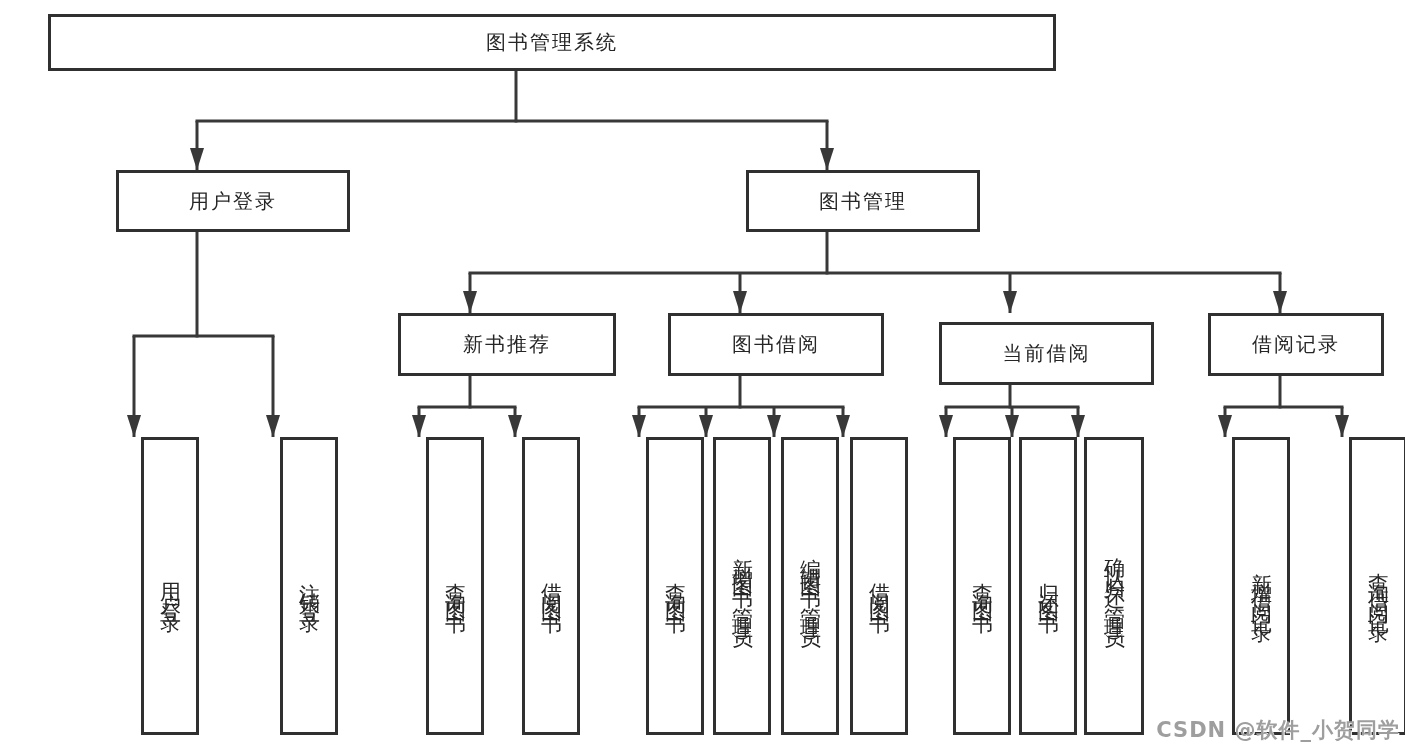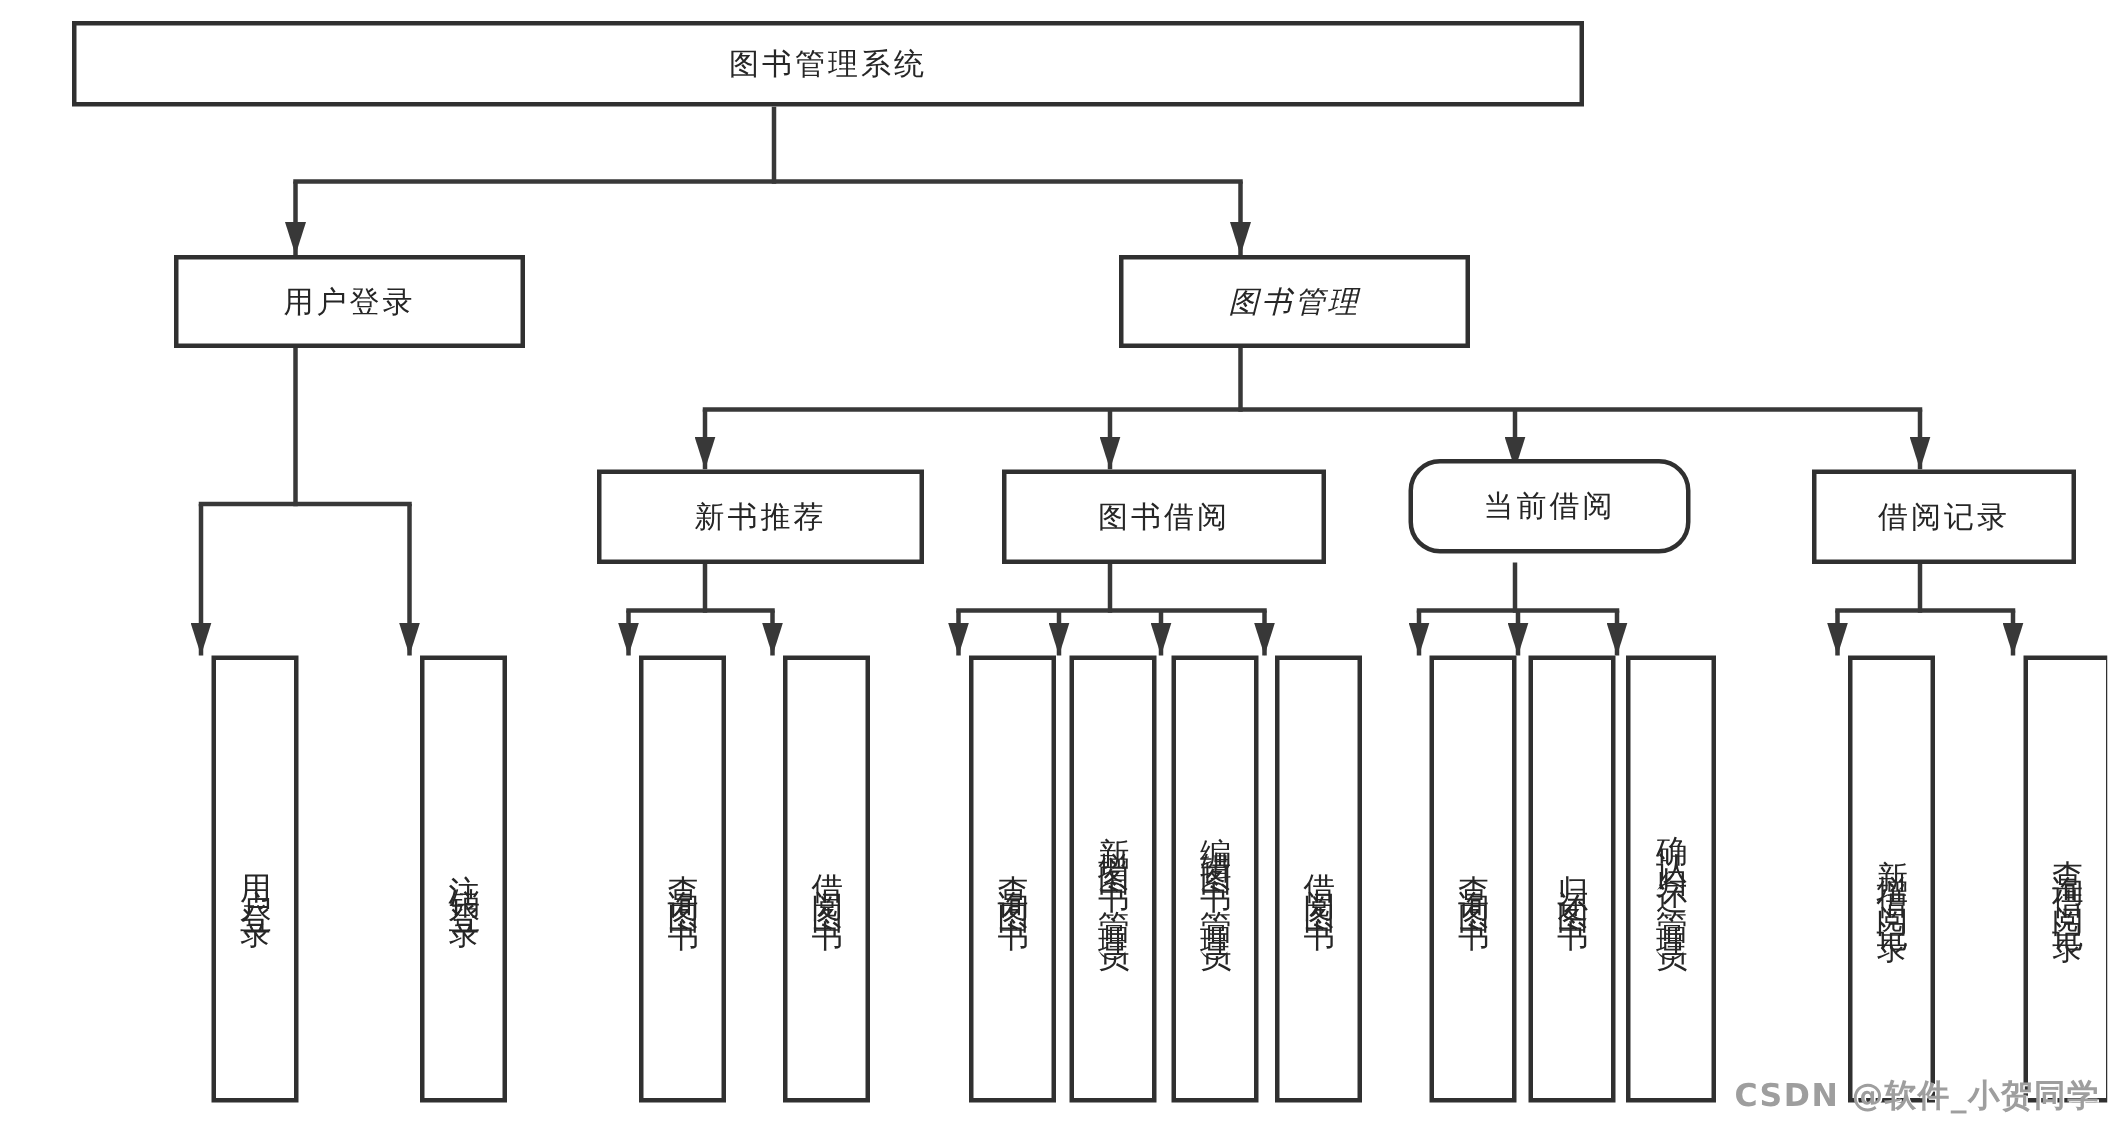--- a/index.html
+++ b/index.html
@@ -106,25 +106,25 @@
 
     <line x1="1280" y1="375" x2="1280" y2="408.5"></line>
     <line x1="1223.5" y1="407" x2="1343.5" y2="407"></line>
     <line x1="1225" y1="407" x2="1225" y2="437" marker-end="url(#arr)"></line>
     <line x1="1342" y1="407" x2="1342" y2="437" marker-end="url(#arr)"></line>
   </svg>
 
   <div class="node" style="left:12px; top:14px; width:1008px; height:57px;">图书管理系统</div>
 
   <div class="node" style="left:80px; top:170px; width:234px; height:62px;">用户登录</div>
-  <div class="node" style="left:710px; top:170px; width:234px; height:62px;font-style:italic;">图书管理</div>
+  <div class="node" style="left:710px; top:170px; width:234px; height:62px;">图书管理</div>
 
   <div class="node" style="left:632px; top:313px; width:216px; height:63px;">图书借阅</div>
   <div class="node" style="left:362px; top:313px; width:218px; height:63px;">新书推荐</div>
-  <div class="node" style="left:903px; top:306px; width:188px; height:63px;border-radius:21px;">当前借阅</div>
+  <div class="node" style="left:903px; top:322px; width:215px; height:63px;">当前借阅</div>
   <div class="node" style="left:1172px; top:313px; width:176px; height:63px;">借阅记录</div>
 
   <div class="node leaf" style="left:105px; top:437px; width:58px; height:298px;">用户登录</div>
   <div class="node leaf" style="left:244px; top:437px; width:58px; height:298px;">注销登录</div>
 
   <div class="node leaf" style="left:390px; top:437px; width:58px; height:298px;">查询图书</div>
   <div class="node leaf" style="left:486px; top:437px; width:58px; height:298px;">借阅图书</div>
 
   <div class="node leaf" style="left:610px; top:437px; width:58px; height:298px;">查询图书</div>
   <div class="node leaf" style="left:677px; top:437px; width:58px; height:298px;">新增图书（管理员）</div>

